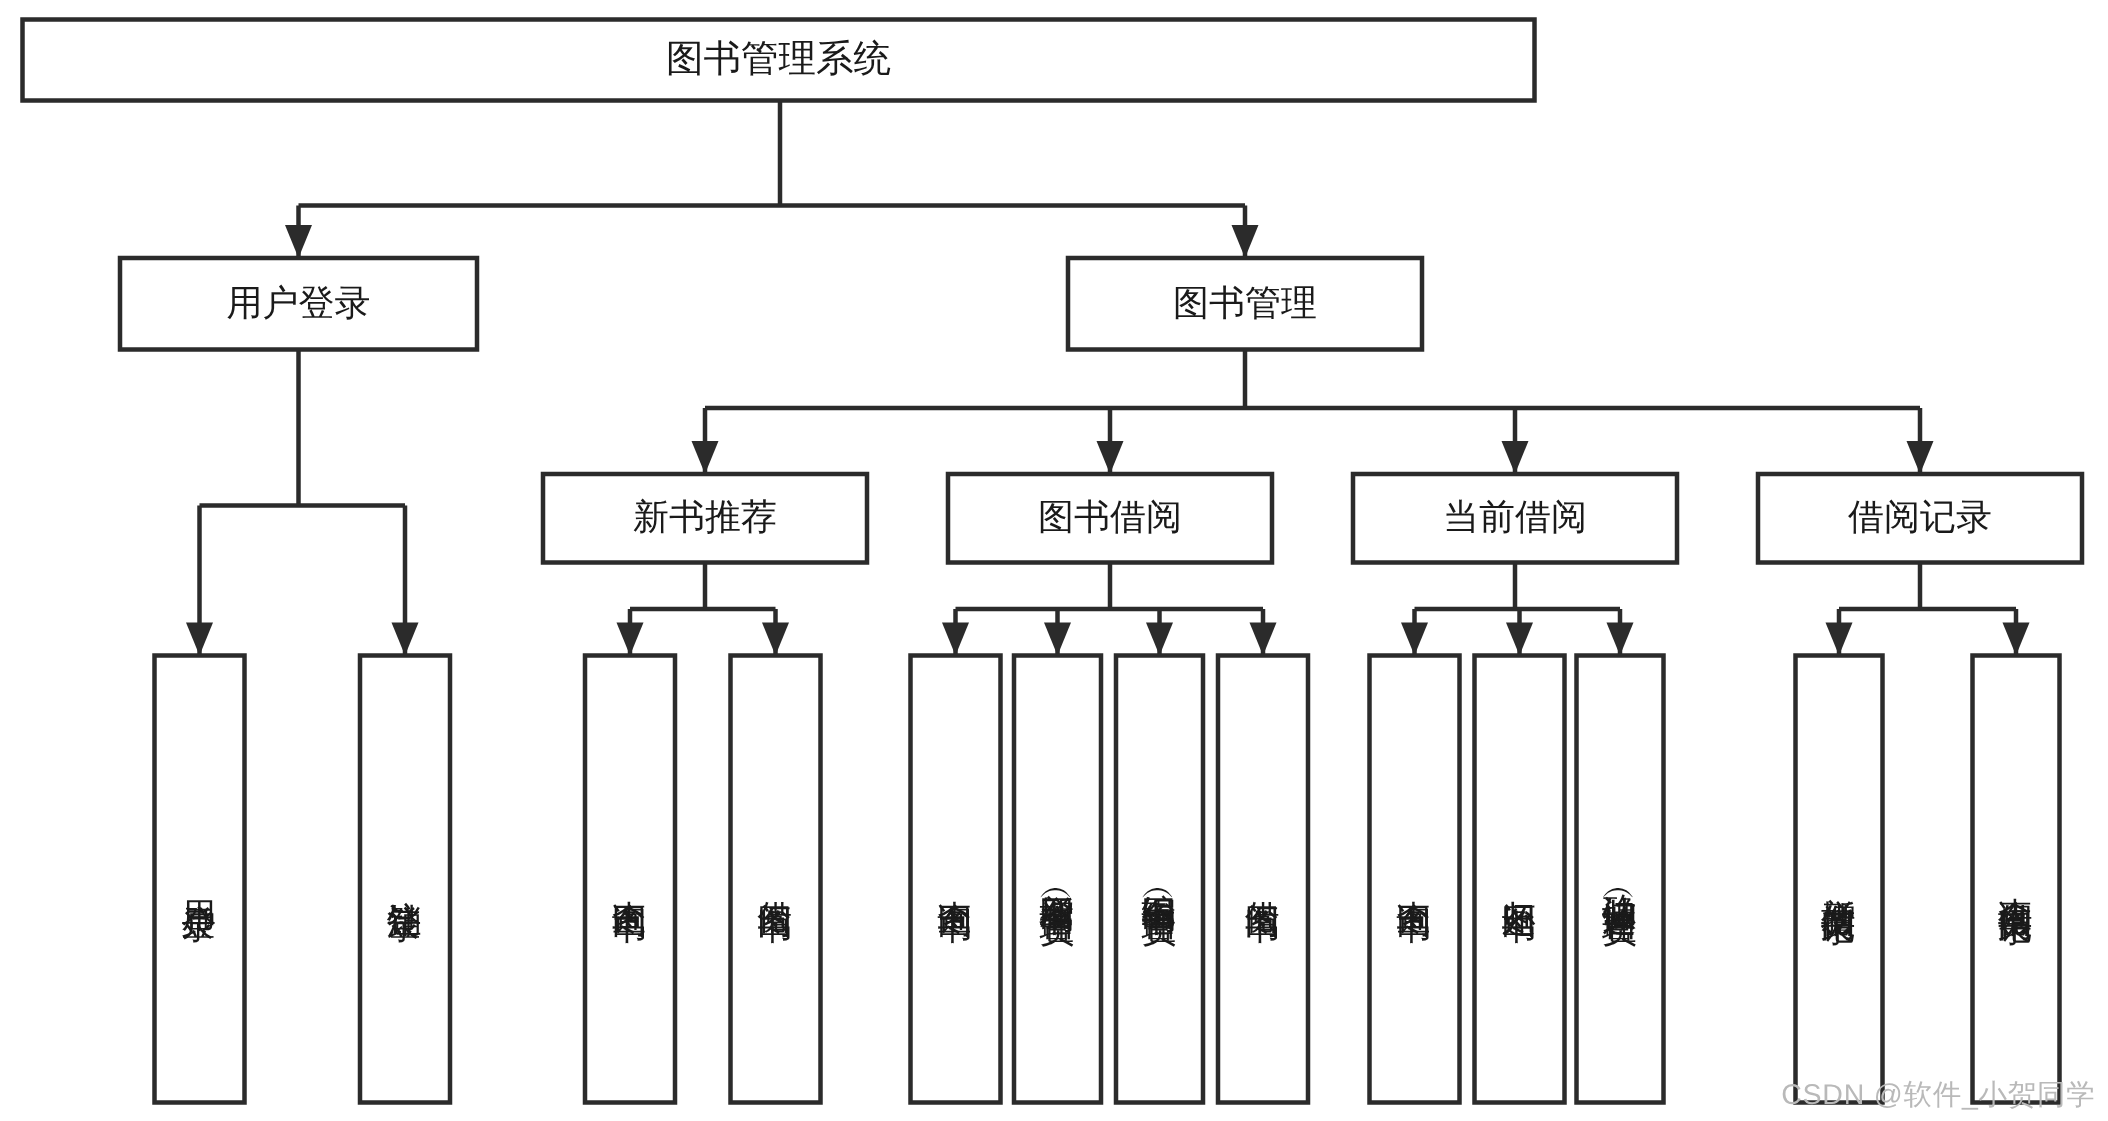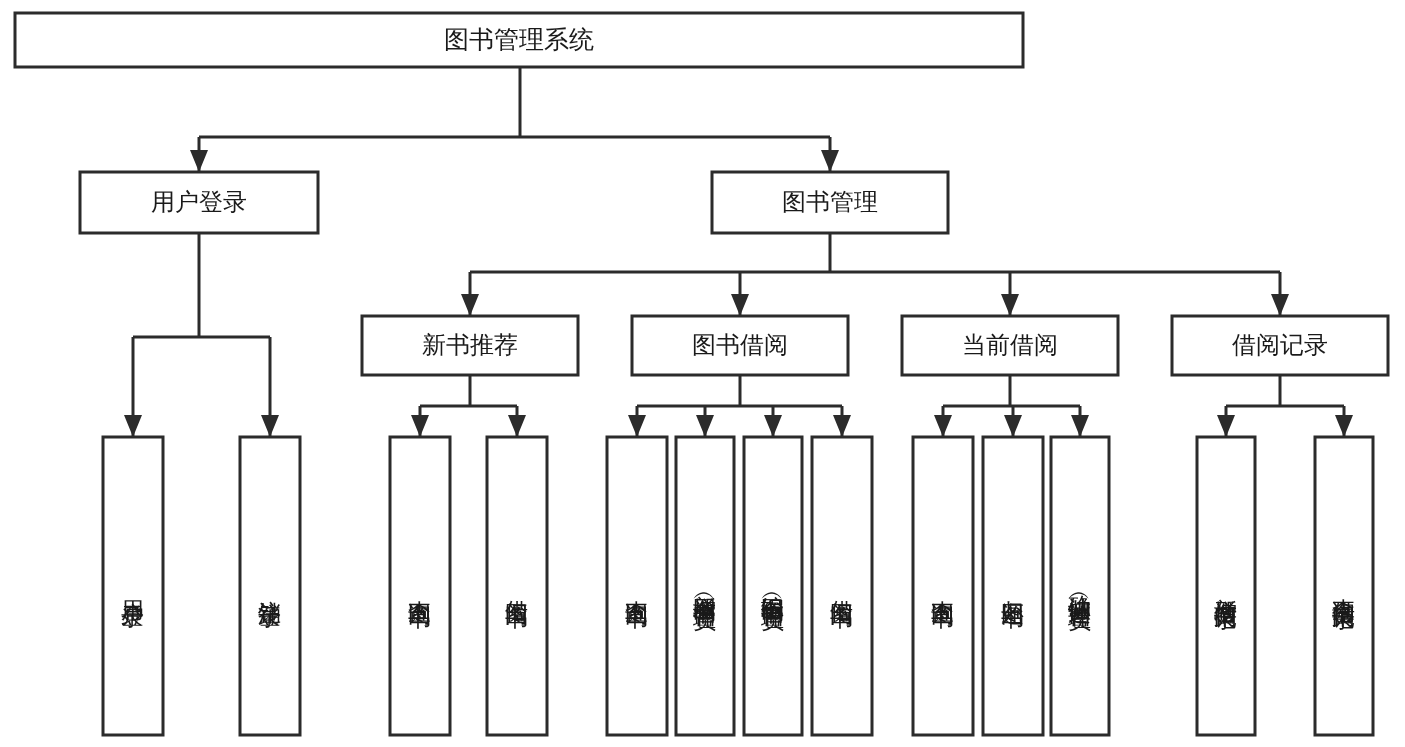--- a/index.html
+++ b/index.html
@@ -210,13 +210,14 @@
       <div class="vertical-label-wrap" style="left: 1051px; top: 437px; width: 58px; height: 298px;">
         <span class="vertical-label">确认归还（管理员）</span>
       </div>
       <div class="vertical-label-wrap" style="left: 1197px; top: 437px; width: 58px; height: 298px;">
         <span class="vertical-label">新增借阅记录</span>
       </div>
       <div class="vertical-label-wrap" style="left: 1315px; top: 437px; width: 58px; height: 298px;">
         <span class="vertical-label">查询借阅记录</span>
       </div>
     </div>
+  <div class="watermark">CSDN @软件_小贺同学</div>
 </div>
 
 </body></html>

